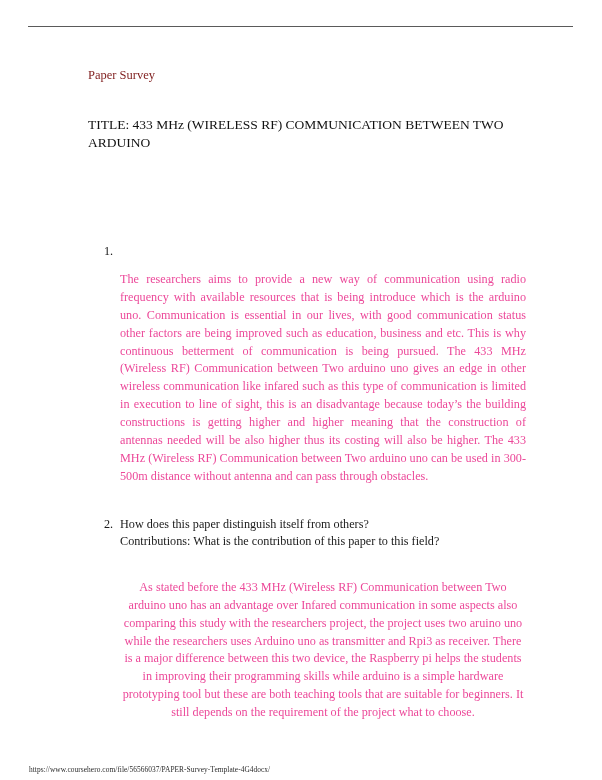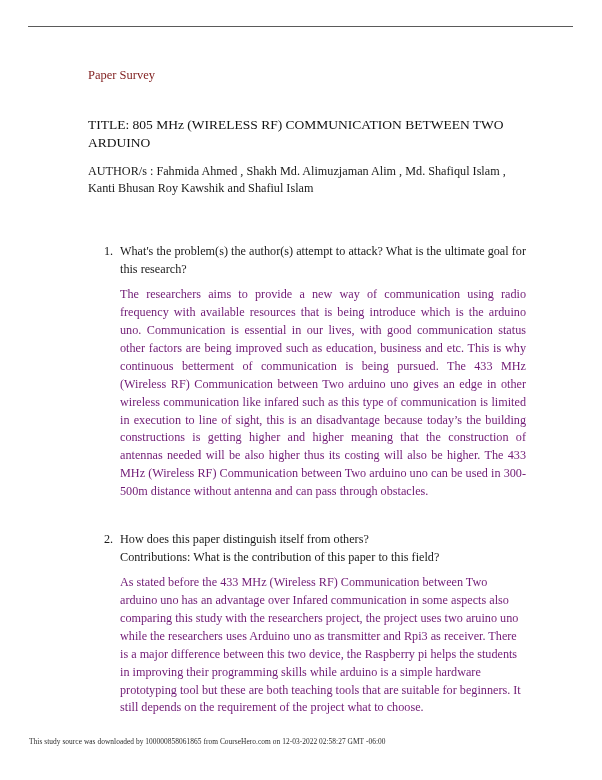--- a/index.html
+++ b/index.html
@@ -92,33 +92,33 @@
   }
   .qprompt .pl {
     display: block;
   }
   .qprompt .pl.just {
     text-align: justify;
     text-align-last: left;
   }
 
   .qbody {
-    margin-top: 8px;
+    margin-top: 28px;
     padding-left: 120px;
     padding-right: 76px;
     font-size: 12.2px;
     line-height: 1.465;
-    color: #701a75;
+    color: #ec4899;
   }
   .qbody.justified {
     text-align: justify;
     text-align-last: left;
   }
   .qbody.ragged {
-    text-align: left;
+    text-align: center;
   }
 
   .section-gap {
     height: 30px;
   }
 
   .footer-note {
     position: absolute;
     left: 29px;
     top: 738px;
@@ -142,43 +142,41 @@
 </style>
 </head>
 <body>
 
 <div class="page">
 
   <div class="top-rule"></div>
 
   <div class="doc-label">Paper Survey</div>
 
-  <div class="doc-title">TITLE: 805 MHz (WIRELESS RF) COMMUNICATION BETWEEN TWO ARDUINO</div>
+  <div class="doc-title">TITLE: 433 MHz (WIRELESS RF) COMMUNICATION BETWEEN TWO ARDUINO</div>
 
-  <div class="doc-authors">AUTHOR/s : Fahmida Ahmed , Shakh Md. Alimuzjaman Alim , Md. Shafiqul Islam , Kanti Bhusan Roy Kawshik and Shafiul Islam</div>
 
   <div class="content">
 
     <div class="qitem">
       <div class="qnum">1.</div>
       <div class="qprompt">
-        <span class="pl just">What's the problem(s) the author(s) attempt to attack? What is the ultimate goal for this research?</span>
       </div>
     </div>
     <div class="qbody justified">The researchers aims to provide a new way of communication using radio frequency with available resources that is being introduce which is the arduino uno. Communication is essential in our lives, with good communication status other factors are being improved such as education, business and etc. This is why continuous betterment of communication is being pursued. The 433 MHz (Wireless RF) Communication between Two arduino uno gives an edge in other wireless communication like infared such as this type of communication is limited in execution to line of sight, this is an disadvantage because today’s the building constructions is getting higher and higher meaning that the construction of antennas needed will be also higher thus its costing will also be higher. The 433 MHz (Wireless RF) Communication between Two arduino uno can be used in 300-500m distance without antenna and can pass through obstacles.</div>
 
     <div class="section-gap"></div>
 
     <div class="qitem">
       <div class="qnum">2.</div>
       <div class="qprompt">
         <span class="pl">How does this paper distinguish itself from others?</span>
         <span class="pl">Contributions: What is the contribution of this paper to this field?</span>
       </div>
     </div>
     <div class="qbody ragged">As stated before the 433 MHz (Wireless RF) Communication between Two arduino uno has an advantage over Infared communication in some aspects also comparing this study with the researchers project, the project uses two aruino uno while the researchers uses Arduino uno as transmitter and Rpi3 as receiver. There is a major difference between this two device, the Raspberry pi helps the students in improving their programming skills while arduino is a simple hardware prototyping tool but these are both teaching tools that are suitable for beginners. It still depends on the requirement of the project what to choose.</div>
 
   </div>
 
-  <div class="footer-note">This study source was downloaded by 100000858061865 from CourseHero.com on 12-03-2022 02:58:27 GMT -06:00</div>
 
+  <div class="footer-url">https://www.coursehero.com/file/56566037/PAPER-Survey-Template-4G4docx/</div>
 
 </div>
 
 </body></html>

